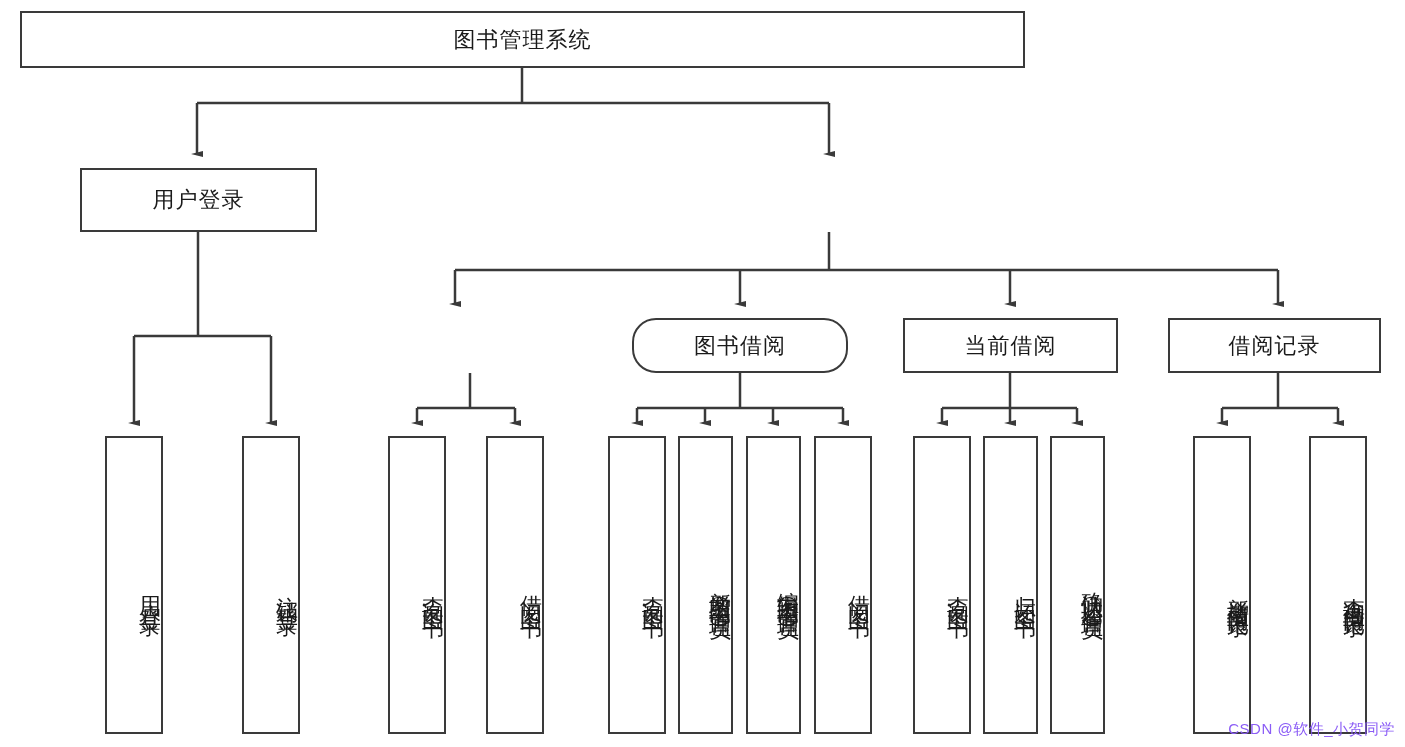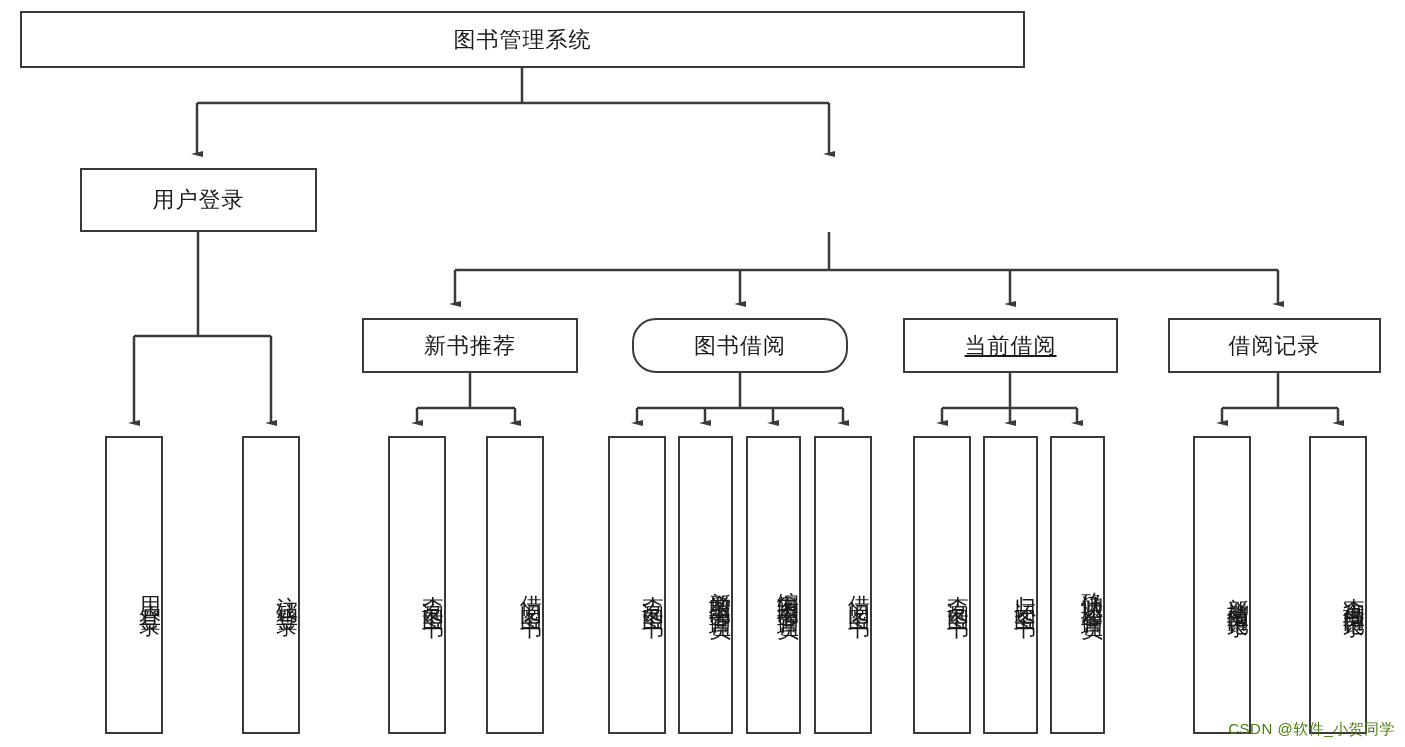--- a/index.html
+++ b/index.html
@@ -38,21 +38,21 @@
     justify-content:center;
   }
   .node.vert.tall-text{letter-spacing:4px;}
   .node-label{display:block;white-space:nowrap;}
 
   #watermark{
     position:absolute;
     right:10px;
     bottom:8px;
     font-size:15px;
-    color:#4d7c0f;
+    color:#8b5cf6;
     letter-spacing:0.5px;
     white-space:nowrap;
     pointer-events:none;
   }
 </style>
 </head>
 <body>
 
 <div id="diagram-root">
 
@@ -107,27 +107,24 @@
   </svg>
 
   <div class="node horiz" style="left:20px;top:11px;width:1005px;height:57px;">
     <span class="node-label">图书管理系统</span>
   </div>
 
   <div class="node horiz" style="left:80px;top:168px;width:237px;height:64px;">
     <span class="node-label">用户登录</span>
   </div>
 
-  <div class="node horiz" style="left:362px;top:318px;width:216px;height:55px;">
-    <span class="node-label">新书推荐</span>
-  </div>
   <div class="node horiz" style="left:632px;top:318px;width:216px;height:55px;border-radius:24px;">
     <span class="node-label">图书借阅</span>
   </div>
-  <div class="node horiz" style="left:903px;top:318px;width:215px;height:55px;text-decoration:underline;">
+  <div class="node horiz" style="left:903px;top:318px;width:215px;height:55px;">
     <span class="node-label">当前借阅</span>
   </div>
   <div class="node horiz" style="left:1168px;top:318px;width:213px;height:55px;">
     <span class="node-label">借阅记录</span>
   </div>
 
   <div class="node vert" style="left:105px;top:436px;width:58px;height:298px;">
     <span class="node-label">用户登录</span>
   </div>
   <div class="node vert" style="left:242px;top:436px;width:58px;height:298px;">

